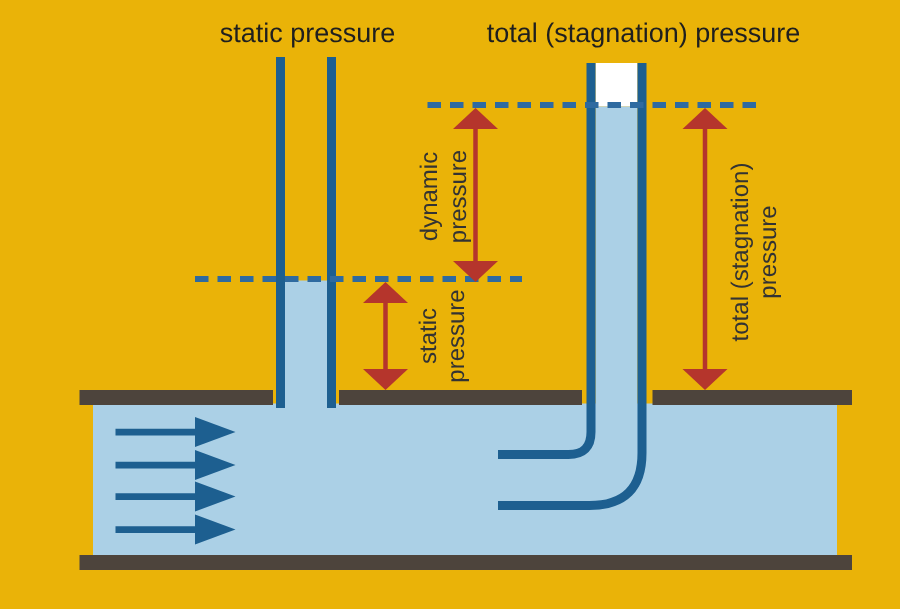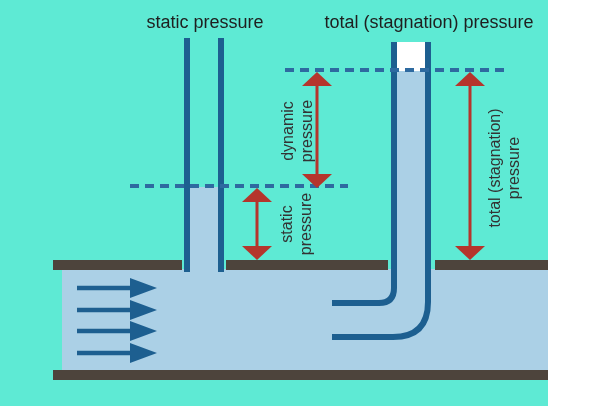--- a/index.html
+++ b/index.html
@@ -6,21 +6,21 @@
     --fluid:#abd0e6;
     --tube:#1d5f90;
     --wall:#4d443c;
     --red:#b5352c;
     --dash:#2e6aa0;
     --txt:#1f1f1f;
     --txt2:#333333;
   }
   html,body{margin:0;padding:0;background:#ffffff;}
   .stage{
-    width:548px;height:406px;position:relative;background:#5eead4;
+    width:600px;height:406px;position:relative;background:#eab308;
     font-family:"Liberation Sans", sans-serif;
     overflow:hidden;
   }
   svg{display:block;}
   .top-label{
     font-family:"Liberation Sans", sans-serif;
     font-size:18px;
     fill:var(--txt);
   }
   .rot-label{

